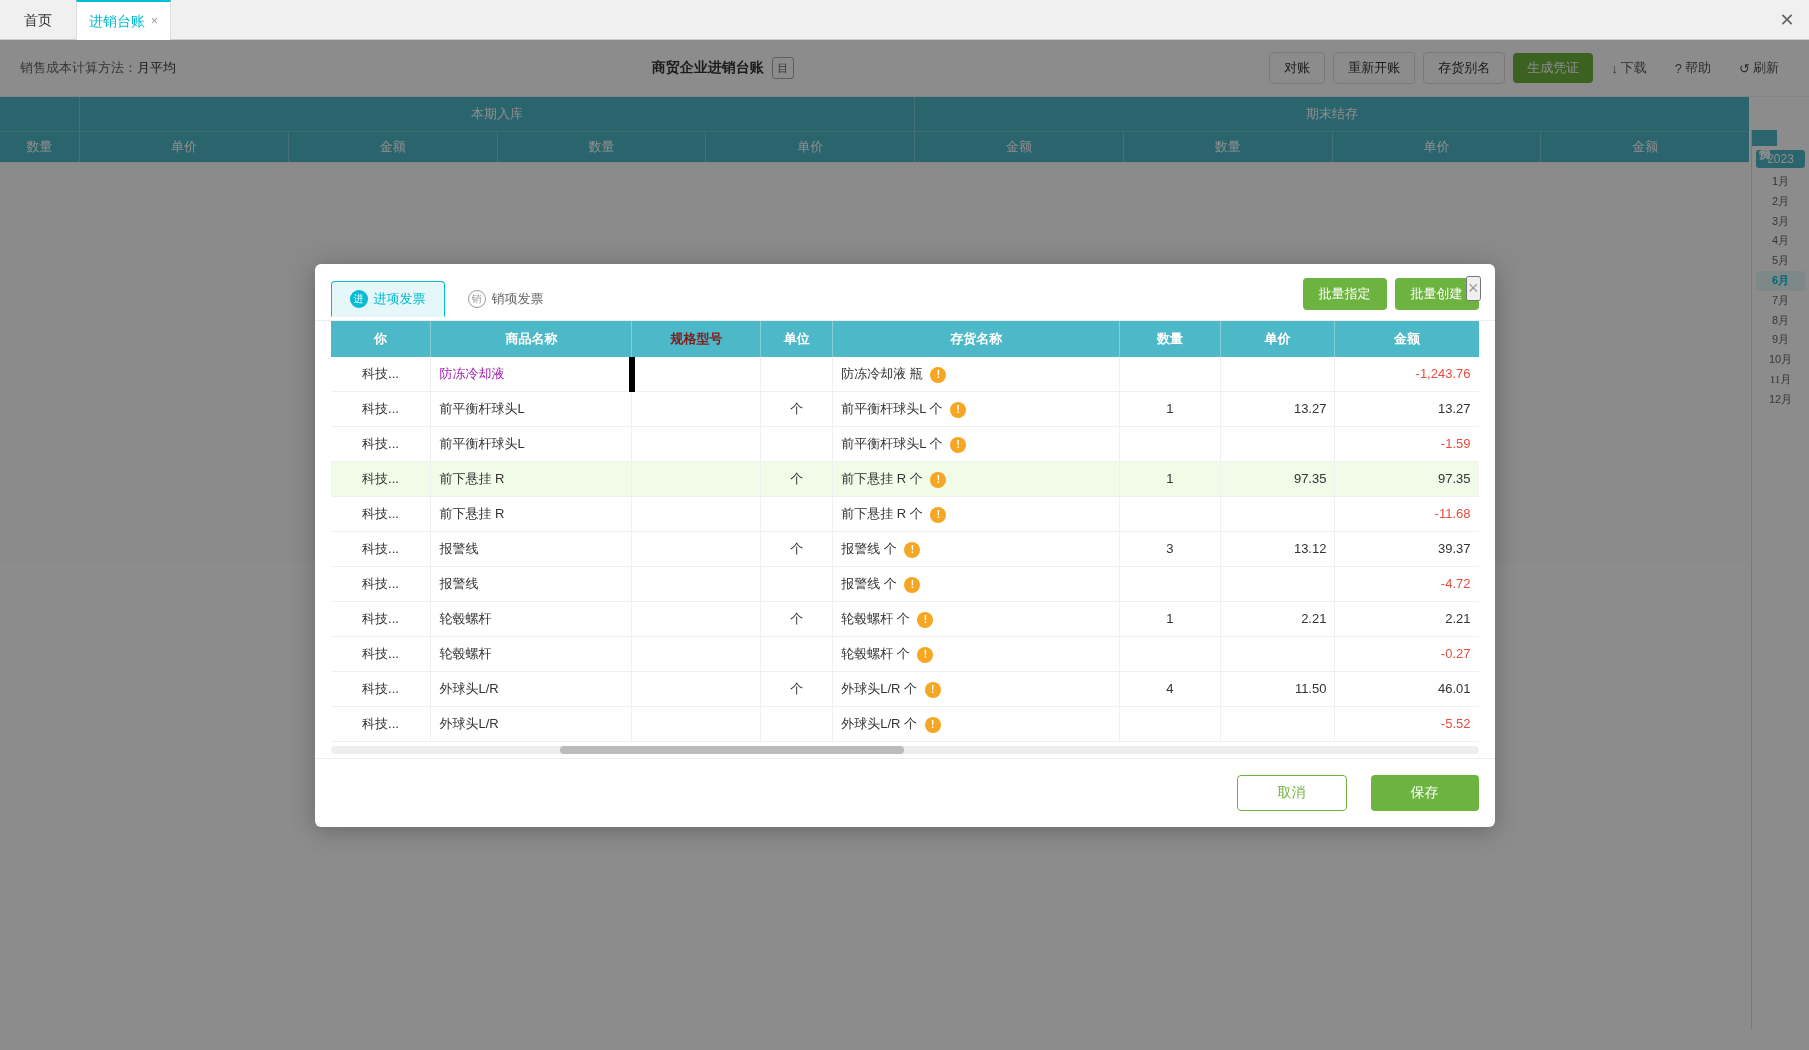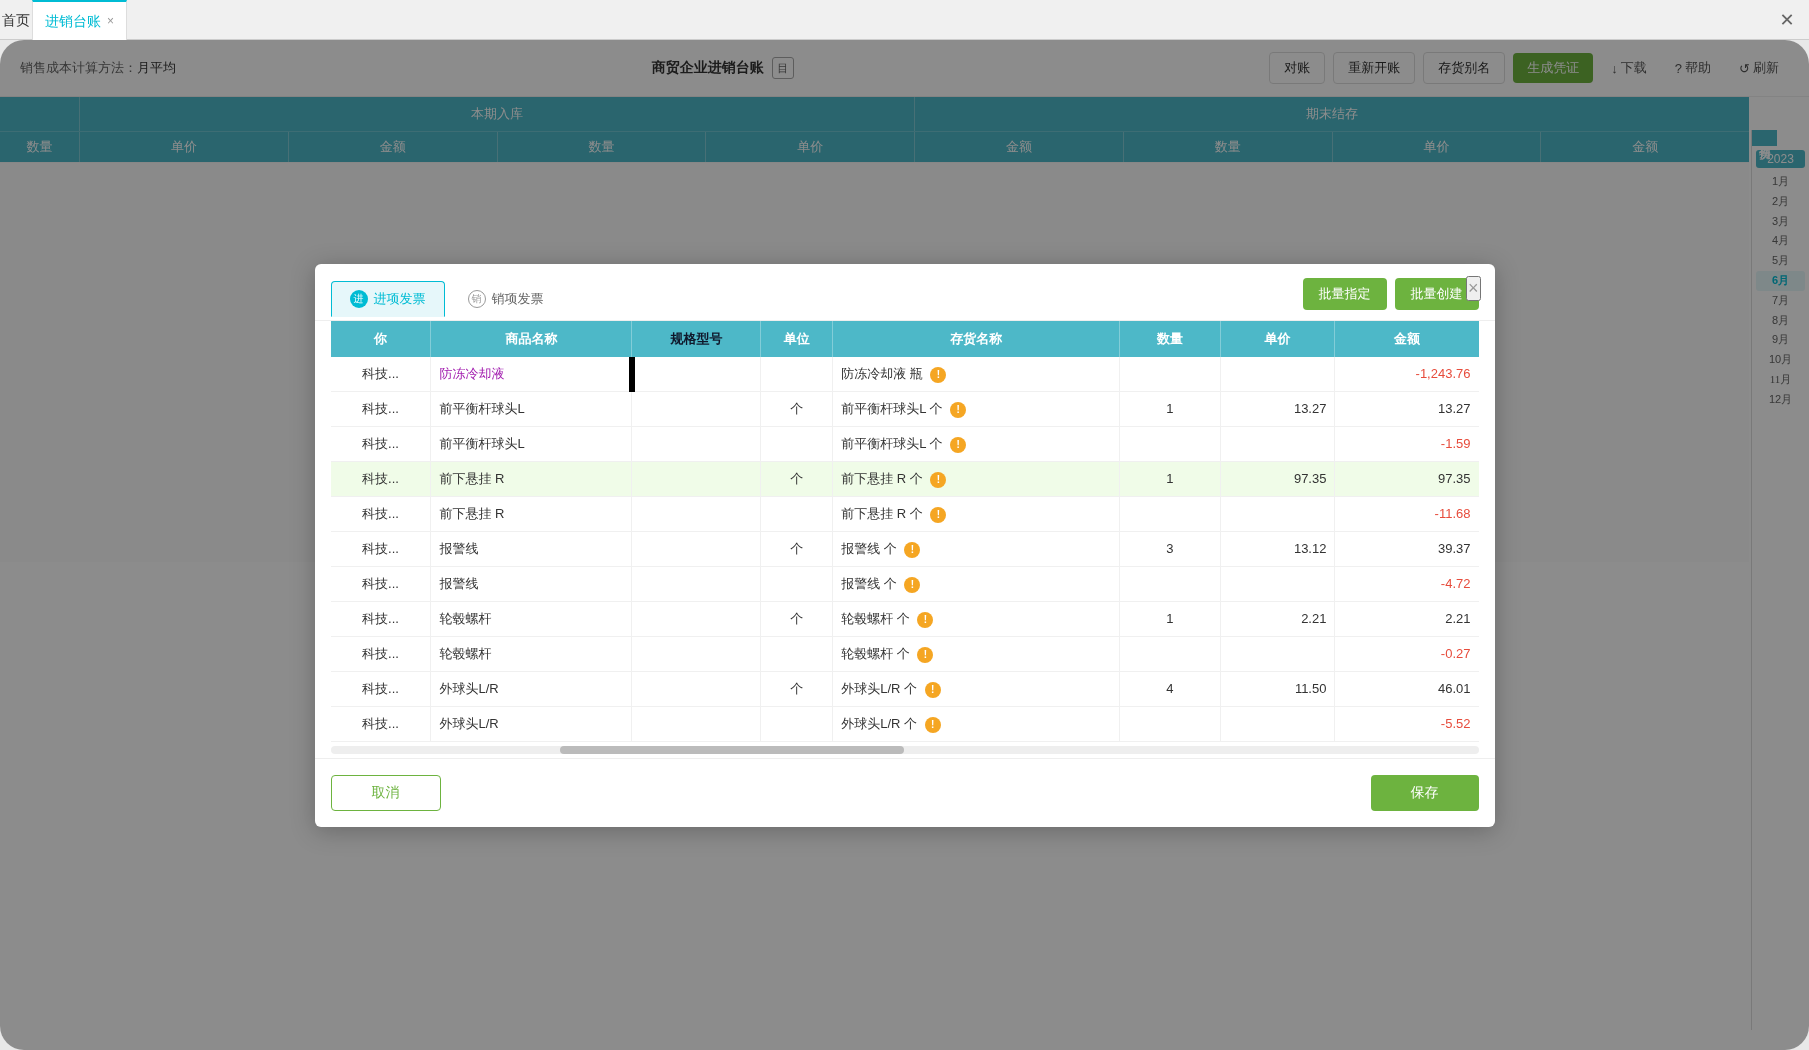--- a/index.html
+++ b/index.html
@@ -9,29 +9,29 @@
     .modal-backdrop { position: absolute; top: 0; left: 0; width: 100%; height: 100%; background: rgba(0,0,0,0.45); z-index: 100; display: flex; align-items: center; justify-content: center; }
 
     
     .modal { background: #fff; border-radius: 6px; width: 1180px; max-height: 780px; box-shadow: 0 4px 24px rgba(0,0,0,0.25); display: flex; flex-direction: column; position: relative; }
     .modal-close { position: absolute; top: 12px; right: 14px; cursor: pointer; color: #999; font-size: 18px; z-index: 10; }
   </style>
 </head>
 <body>
 
 <div style="display:flex; align-items:center; background:#f0f0f0; height:40px; border-bottom:1px solid #ccc; position:relative; z-index:1;">
-  <div style="padding:0 2px; height:40px; line-height:40px; color:#333; cursor:pointer; font-size:14px;">首页</div>
+  <div style="padding:0 24px; height:40px; line-height:40px; color:#333; cursor:pointer; font-size:14px;">首页</div>
   <div style="background:#fff; border-top:2px solid #00bcd4; border-left:1px solid #ddd; border-right:1px solid #ddd; color:#00bcd4; padding:0 12px; height:40px; line-height:40px; font-size:14px; display:flex; align-items:center; gap:6px;">
     <span>进销台账</span>
     <span style="color:#999; font-size:12px; cursor:pointer;">×</span>
   </div>
   <div style="margin-left:auto; width:44px; height:40px; display:flex; align-items:center; justify-content:center; cursor:pointer; color:#666; font-size:18px;">✕</div>
 </div>
 
-<div style="width:100%; height:1010px; background:#fff; position:relative; overflow:hidden;border-radius:24px;">
+<div style="width:100%; height:1010px; background:#fff; position:relative; overflow:hidden;">
 
   <div style="display:flex; align-items:center; padding:12px 20px; border-bottom:1px solid #eee;">
     <div style="color:#666; font-size:13px;">
       <span>销售成本计算方法：</span><span style="color:#333; font-weight:500;">月平均</span>
     </div>
     <div style="flex:1; text-align:center; display:flex; align-items:center; justify-content:center; gap:8px;">
       <span style="font-size:14px; font-weight:bold; color:#333;">商贸企业进销台账</span>
       <div style="width:22px; height:22px; border:1px solid #aaa; border-radius:3px; display:flex; align-items:center; justify-content:center; color:#666; font-size:11px;">目</div>
     </div>
     <div style="display:flex; gap:8px; align-items:center;">
@@ -119,21 +119,21 @@
           <button style="background:#6db33f; color:#fff; border:none; padding:7px 16px; border-radius:4px; cursor:pointer; font-size:13px;">批量创建</button>
         </div>
       </div>
 
       <div style="flex:1; overflow-y:auto; overflow-x:auto; padding:0 16px; max-height:480px;">
         <table style="width:100%; border-collapse:collapse; font-size:13px;">
           <thead>
             <tr>
               <th style="background:#4db8c8; color:#fff; padding:9px 8px; text-align:center; border-right:1px solid rgba(255,255,255,0.3); white-space:nowrap; min-width:70px;">你</th>
               <th style="background:#4db8c8; color:#fff; padding:9px 8px; text-align:center; border-right:1px solid rgba(255,255,255,0.3); white-space:nowrap; min-width:140px;">商品名称</th>
-              <th style="background:#4db8c8; color:#0f172a; padding:9px 8px; text-align:center; border-right:1px solid rgba(255,255,255,0.3); white-space:nowrap; min-width:90px;">规格型号</th>
+              <th style="background:#4db8c8; color:#7f1d1d; padding:9px 8px; text-align:center; border-right:1px solid rgba(255,255,255,0.3); white-space:nowrap; min-width:90px;">规格型号</th>
               <th style="background:#4db8c8; color:#fff; padding:9px 8px; text-align:center; border-right:1px solid rgba(255,255,255,0.3); white-space:nowrap; min-width:50px;">单位</th>
               <th style="background:#4db8c8; color:#fff; padding:9px 8px; text-align:center; border-right:1px solid rgba(255,255,255,0.3); white-space:nowrap; min-width:200px;">存货名称</th>
               <th style="background:#4db8c8; color:#fff; padding:9px 8px; text-align:center; border-right:1px solid rgba(255,255,255,0.3); white-space:nowrap; min-width:70px;">数量</th>
               <th style="background:#4db8c8; color:#fff; padding:9px 8px; text-align:center; border-right:1px solid rgba(255,255,255,0.3); white-space:nowrap; min-width:80px;">单价</th>
               <th style="background:#4db8c8; color:#fff; padding:9px 8px; text-align:center; white-space:nowrap; min-width:100px;">金额</th>
             </tr>
           </thead>
           <tbody id="table-body">
           <tr>
       <td style="padding:8px; text-align:center; border-bottom:1px solid #f0f0f0; border-right:1px solid #f0f0f0; color:#333; white-space:nowrap;">科技...</td>
@@ -279,19 +279,19 @@
       <td style="padding:8px; text-align:right; border-bottom:1px solid #f0f0f0; color:#e74c3c;">-5.52</td>
     </tr>
             </tbody>
         </table>
       </div>
 
       <div style="height:8px; margin:4px 16px; background:#eee; border-radius:4px; position:relative;">
         <div style="position:absolute; left:20%; width:30%; height:100%; background:#bbb; border-radius:4px;"></div>
       </div>
 
-      <div style="display:flex; justify-content:space-between; gap:12px; padding:16px; border-top:1px solid #eee;">
+      <div style="display:flex; justify-content:flex-end; gap:24px; padding:16px; border-top:1px solid #eee;">
         <button style="border:1px solid #6db33f; background:#fff; color:#6db33f; padding:8px 40px; border-radius:4px; cursor:pointer; font-size:14px;">取消</button>
         <button style="background:#6db33f; color:#fff; border:none; padding:8px 40px; border-radius:4px; cursor:pointer; font-size:14px;">保存</button>
       </div>
     </div>
   </div>
 </div>
 
 </body></html>

